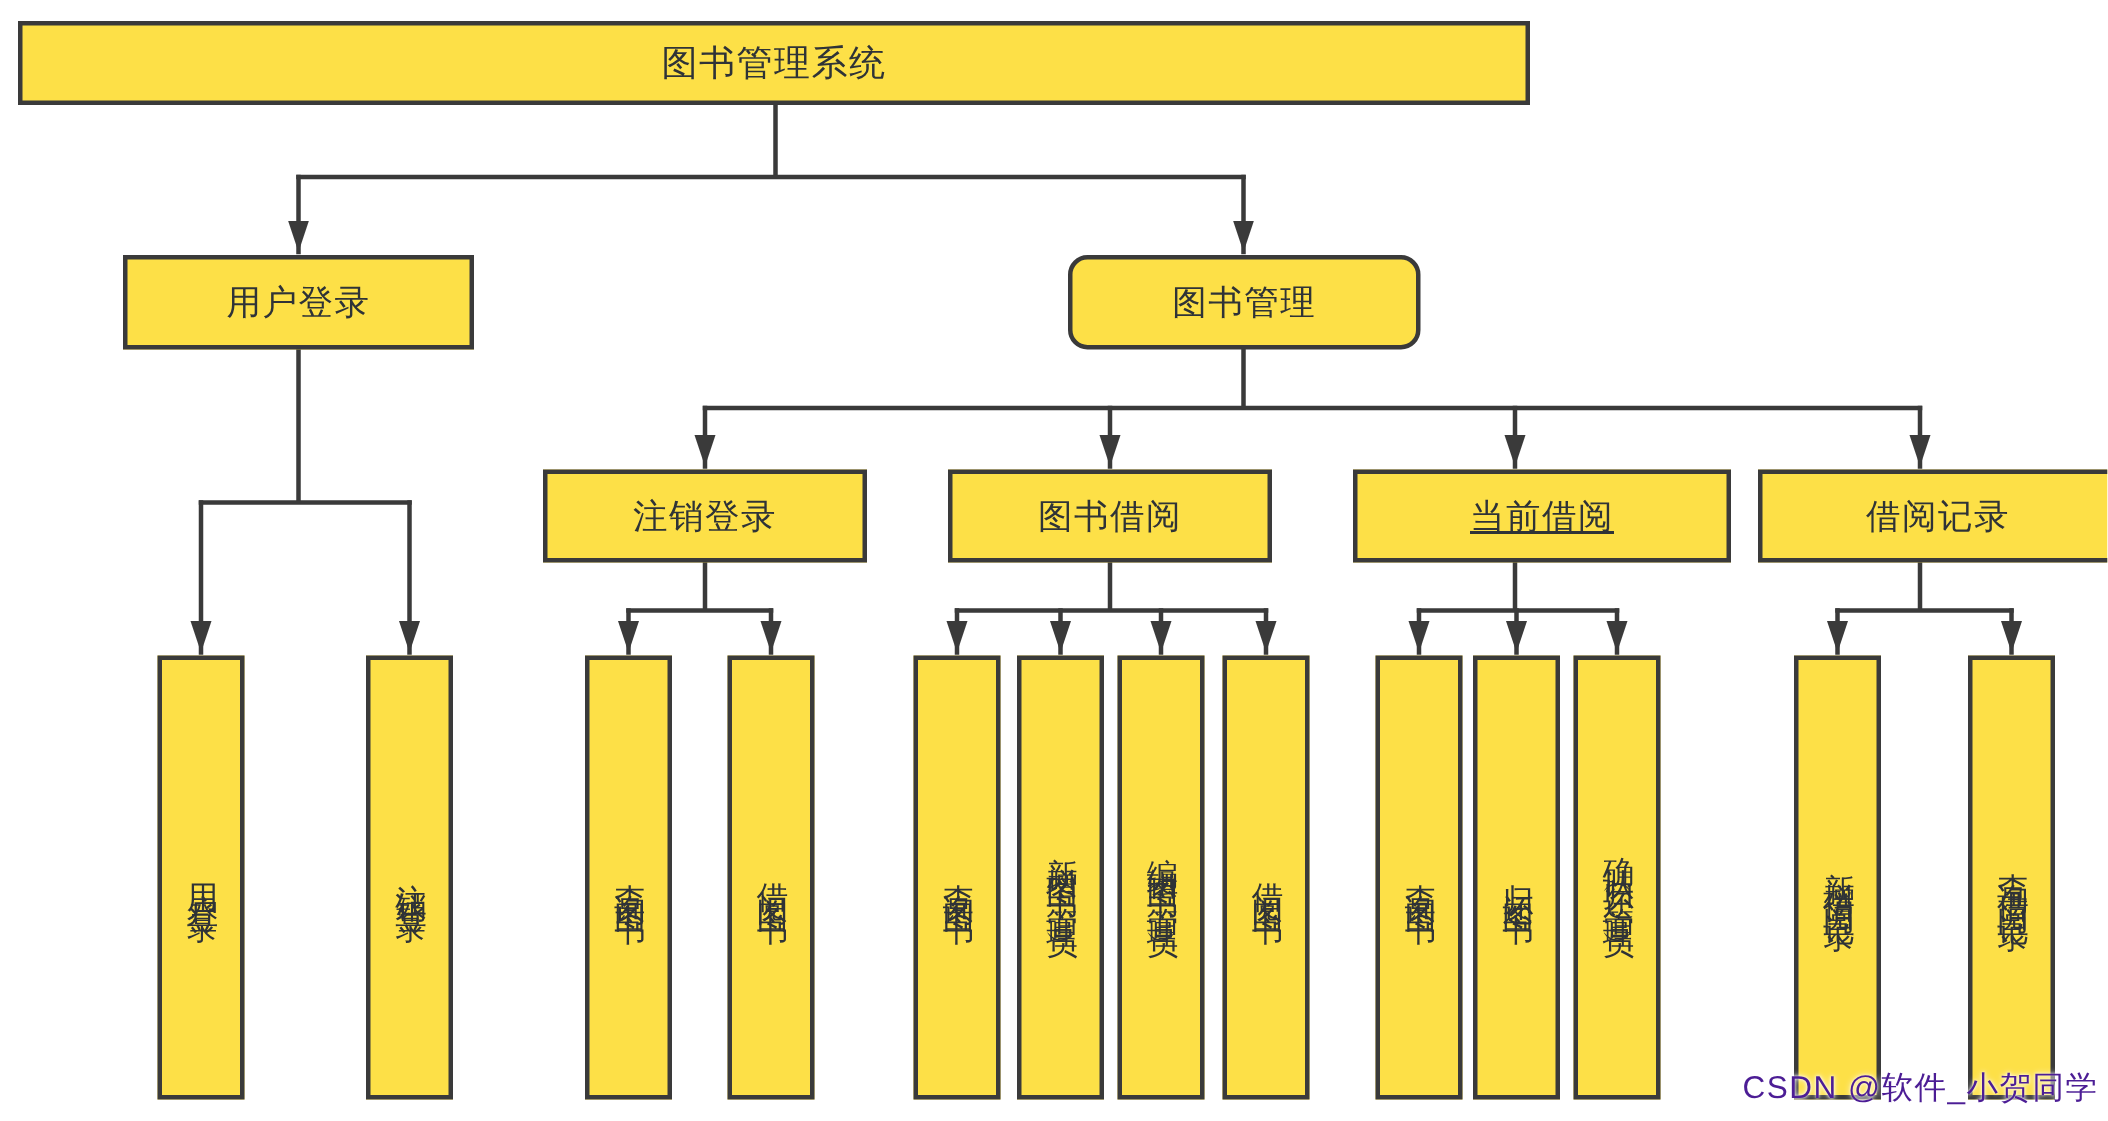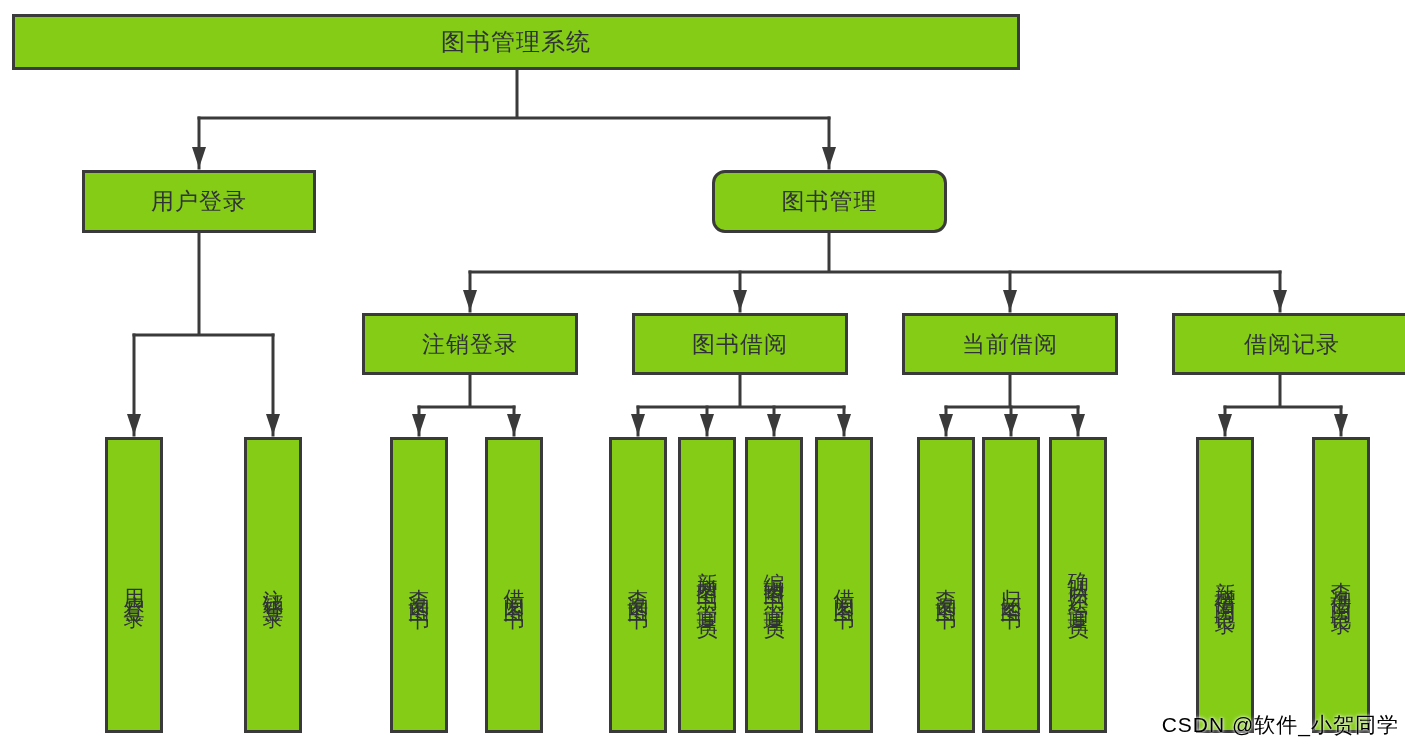--- a/index.html
+++ b/index.html
@@ -18,42 +18,42 @@
   .connectors {
     position: absolute;
     left: 0; top: 0;
     width: 1405px;
     height: 747px;
   }
   .node {
     position: absolute;
     box-sizing: border-box;
     border: 3px solid #3a3a3a;
-    background: #84cc16;
+    background: #fde047;
     display: flex;
     align-items: center;
     justify-content: center;
     color: #2f3337;
   }
   .node-root { font-size: 24px; letter-spacing: 1px; }
   .node-branch { font-size: 23px; letter-spacing: 1px; }
   .leaf span {
     writing-mode: vertical-rl;
     text-orientation: mixed;
     font-size: 21px;
     letter-spacing: 0.32em;
     line-height: 1.15;
     color: #2f3337;
   }
   .watermark {
     position: absolute;
     right: 6px;
     bottom: 8px;
     font-size: 21px;
-    color: #000000;
+    color: #4c1d95;
     letter-spacing: 1px;
     text-shadow: 0 0 4px #ffffff, 0 0 2px #ffffff;
     white-space: nowrap;
     margin-left: 48px;
   }
 </style>
 </head>
 <body>
 
 <div class="canvas">
@@ -101,21 +101,21 @@
     </g>
   </svg>
 
   <div class="node node-root" style="left:12px; top:14px; width:1008px; height:56px;">图书管理系统</div>
 
   <div class="node node-branch" style="left:82px; top:170px; width:234px; height:63px;">用户登录</div>
   <div class="node node-branch" style="left:712px; top:170px; width:235px; height:63px;border-radius:13px;">图书管理</div>
 
   <div class="node node-branch" style="left:362px; top:313px; width:216px; height:62px;">注销登录</div>
   <div class="node node-branch" style="left:632px; top:313px; width:216px; height:62px;">图书借阅</div>
-  <div class="node node-branch" style="left:902px; top:313px; width:216px; height:62px;">当前借阅</div>
+  <div class="node node-branch" style="left:902px; top:313px; width:252px; height:62px;text-decoration:underline;">当前借阅</div>
   <div class="node node-branch" style="left:1172px; top:313px; width:240px; height:62px;">借阅记录</div>
 
   <div class="node leaf" style="left:105px; top:437px; width:58px; height:296px;">
     <span>用户登录</span>
   </div>
   <div class="node leaf" style="left:244px; top:437px; width:58px; height:296px;">
     <span>注销登录</span>
   </div>
 
   <div class="node leaf" style="left:390px; top:437px; width:58px; height:296px;">

